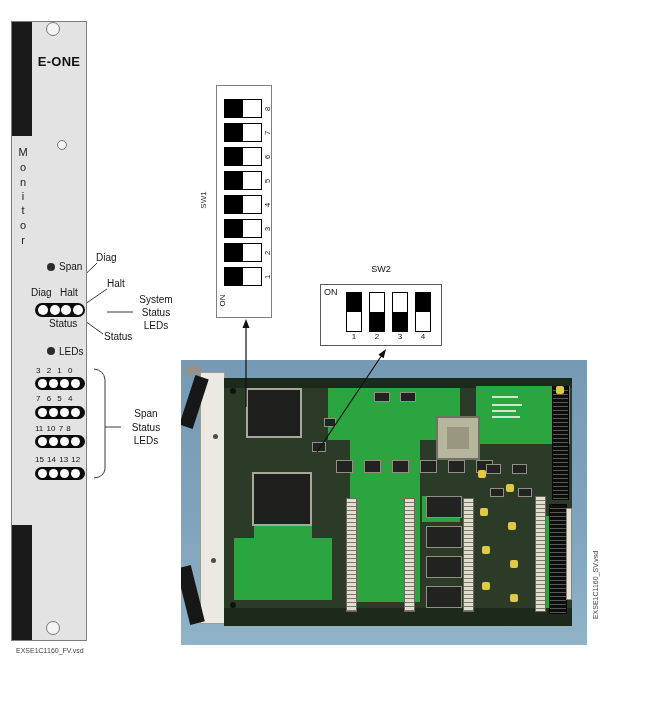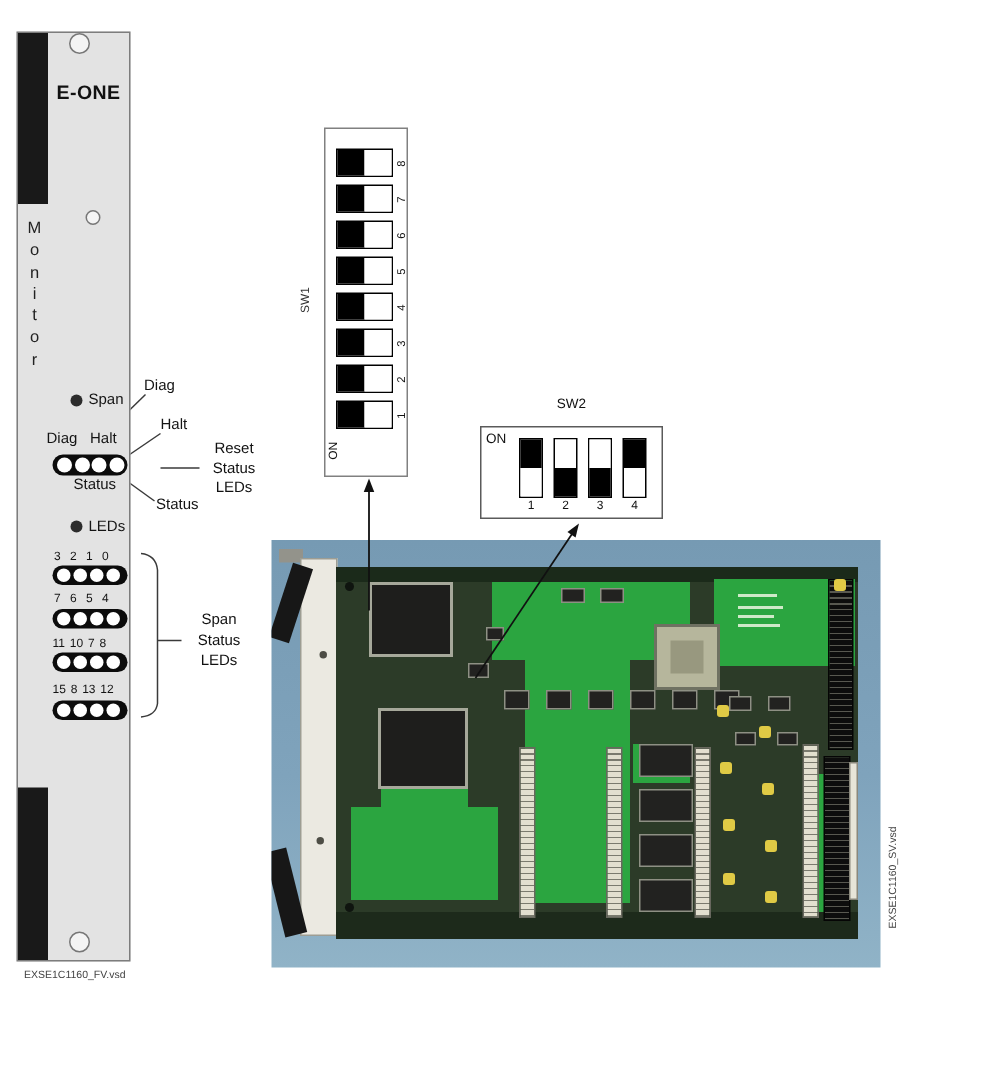--- a/index.html
+++ b/index.html
@@ -225,35 +225,35 @@
       <span class="led sm" style="left:25px;top:2px;"></span>
       <span class="led sm" style="left:36px;top:2px;"></span>
   </div>
   <div class="lbl small" style="left:35px;top:424px;word-spacing:1px;">11 10 7 8</div>
   <div class="led-pill" style="left:35px;top:435px;width:50px;height:13px;">
     <span class="led sm" style="left:3px;top:2px;"></span>
       <span class="led sm" style="left:14px;top:2px;"></span>
       <span class="led sm" style="left:25px;top:2px;"></span>
       <span class="led sm" style="left:36px;top:2px;"></span>
   </div>
-  <div class="lbl small" style="left:35px;top:455px;word-spacing:1px;">15 8 13 12</div>
+  <div class="lbl small" style="left:35px;top:455px;word-spacing:1px;">15 14 13 12</div>
   <div class="led-pill" style="left:35px;top:467px;width:50px;height:13px;">
     <span class="led sm" style="left:3px;top:2px;"></span>
       <span class="led sm" style="left:14px;top:2px;"></span>
       <span class="led sm" style="left:25px;top:2px;"></span>
       <span class="led sm" style="left:36px;top:2px;"></span>
   </div>
 
   <div class="cap" style="left:16px;top:647px;">EXSE1C1160_FV.vsd</div>
 
   <div class="lbl" style="left:96px;top:252px;">Diag</div>
   <div class="lbl" style="left:107px;top:278px;">Halt</div>
   <div class="lbl" style="left:104px;top:331px;">Status</div>
   <div class="abs center" style="left:133px;top:293px;width:46px;font-size:10px;line-height:13px;">
-    <div>Reset</div>
+    <div>System</div>
     <div>Status</div>
     <div>LEDs</div>
   </div>
   <div class="abs center" style="left:125px;top:407px;width:42px;font-size:10px;line-height:13.5px;">
     <div>Span</div>
     <div>Status</div>
     <div>LEDs</div>
   </div>
 
   <div class="sw1-box"></div>

